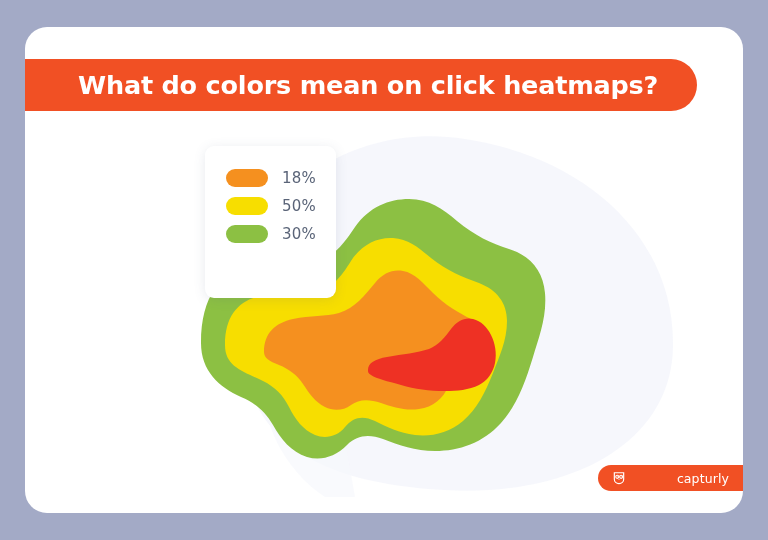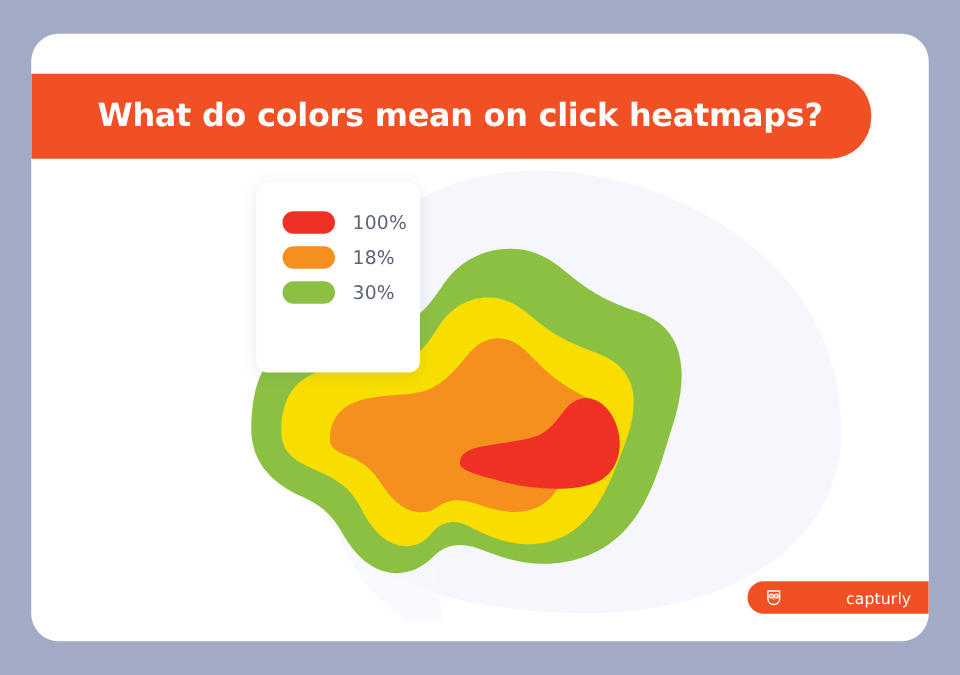--- a/index.html
+++ b/index.html
@@ -41,21 +41,21 @@
     height: 100%;
     pointer-events: none;
   }
 
   
   .title-banner {
     position: absolute;
     left: 0px;
     top: 32px;
     width: 672px;
-    height: 68px;
+    height: 52px;
     background: #f15024;
     border-top-right-radius: 33px;
     border-bottom-right-radius: 33px;
     display: flex;
     align-items: center;
   }
   .title-text {
     color: #ffffff;
     font-size: 25.5px;
     font-weight: 700;
@@ -230,30 +230,30 @@
                  C 444 363, 432 364, 420 364
                  C 404 364, 390 362, 376 358
                  C 362 354, 352 352, 346 348
                  C 343 346, 343 345, 343 343 Z"></path>
       </svg>
     </div>
 
     <div class="legend">
       <div class="legend-list">
 
-        <div class="legend-row">
-          <span class="swatch" style="background:#ee3124"></span>
-          <span class="legend-label">100%</span>
-        </div>
 
         <div class="legend-row">
           <span class="swatch" style="background:#f5901f"></span>
           <span class="legend-label">18%</span>
         </div>
 
+        <div class="legend-row">
+          <span class="swatch" style="background:#f7de00"></span>
+          <span class="legend-label">50%</span>
+        </div>
 
         <div class="legend-row">
           <span class="swatch" style="background:#8cc043"></span>
           <span class="legend-label">30%</span>
         </div>
 
       </div>
     </div>
 
     <div class="title-banner" style="background: rgb(241, 80, 36);">

